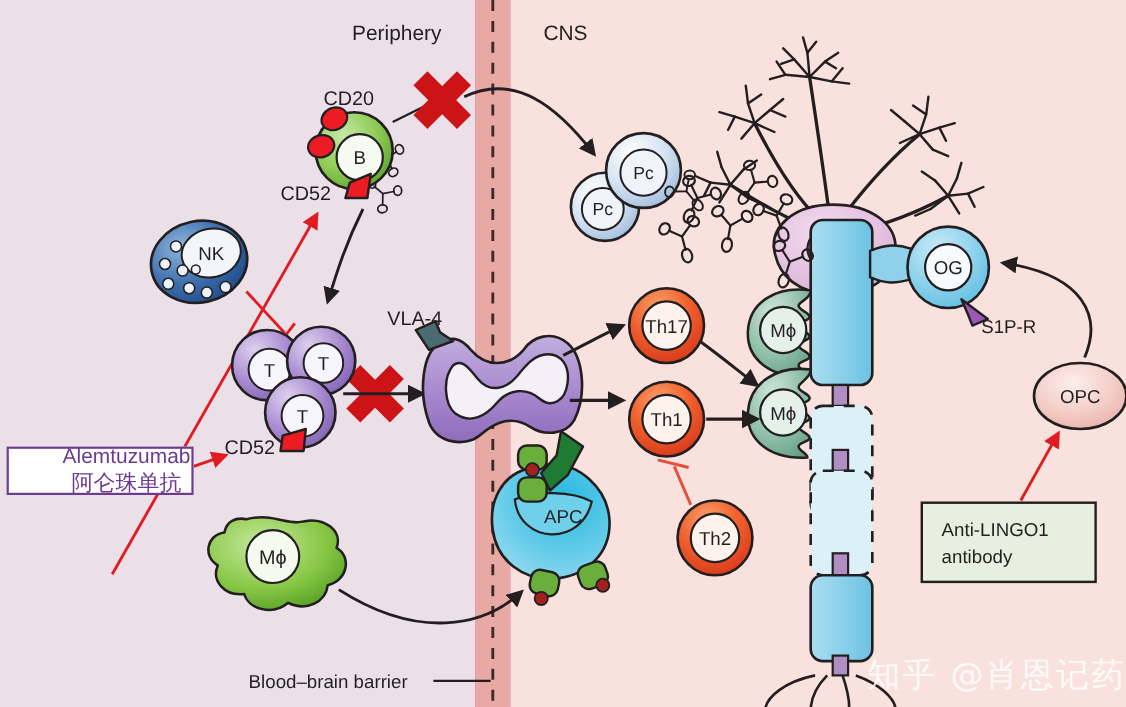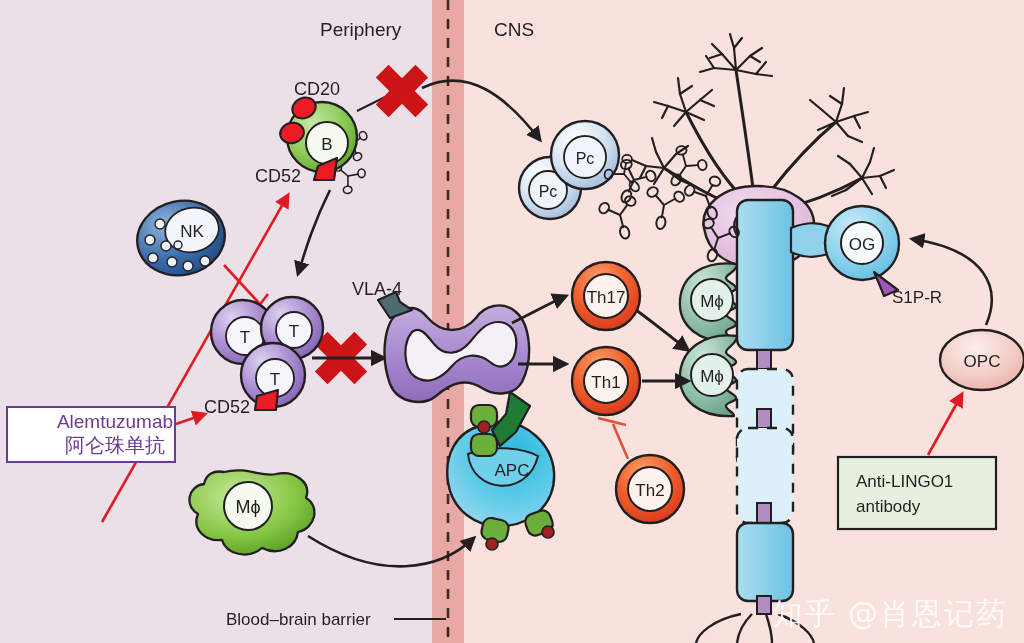--- a/index.html
+++ b/index.html
@@ -27,21 +27,21 @@
     fill: #231f20;
   }
   .cell-lbl {
     font-family: "Liberation Sans", sans-serif;
     fill: #231f20;
     text-anchor: middle;
     dominant-baseline: central;
   }
   .watermark {
     position: absolute;
-    right: 16px;
+    right: 0;
     bottom: 8px;
     font-family: "DejaVu Sans", sans-serif;
     font-size: 30px;
     color: #ffffff;
     opacity: 0.85;
     letter-spacing: 2px;
     white-space: nowrap;
     pointer-events: none;
   }
   .drugbox-text {
@@ -464,21 +464,21 @@
 
     <path d="M512 323 C538 310 552 302 566 296" fill="none" stroke="#231f20" stroke-width="2.8" marker-end="url(#arrowBlack)"></path>
     <line x1="518" y1="364" x2="566" y2="364" stroke="#231f20" stroke-width="2.8" marker-end="url(#arrowBlack)"></line>
 
     <path d="M636 310 C658 326 672 338 688 350" fill="none" stroke="#231f20" stroke-width="2.8" marker-end="url(#arrowBlack)"></path>
 
     <line x1="642" y1="381" x2="688" y2="381" stroke="#231f20" stroke-width="2.8" marker-end="url(#arrowBlack)"></line>
 
   </svg>
 
-  <div style="position:absolute; left:6px; top:406px; width:170px; height:57px;
+  <div style="position:absolute; left:6px; top:406px; width:170px; height:44px;
               background:#ffffff; border:2px solid #6d3a91; box-sizing:border-box;
               display:flex; flex-direction:column; align-items:center; justify-content:center;padding-left:48px;">
     <div class="drugbox-text" style="color:#6d3a91; font-size:19px; line-height:1.1;">Alemtuzumab</div>
     <div style="color:#6d3a91; font-size:20px; line-height:1.2; font-family:'DejaVu Sans', sans-serif;">阿仑珠单抗</div>
   </div>
 
   <div class="watermark">知乎 @肖恩记药</div>
 
 </div>
 

